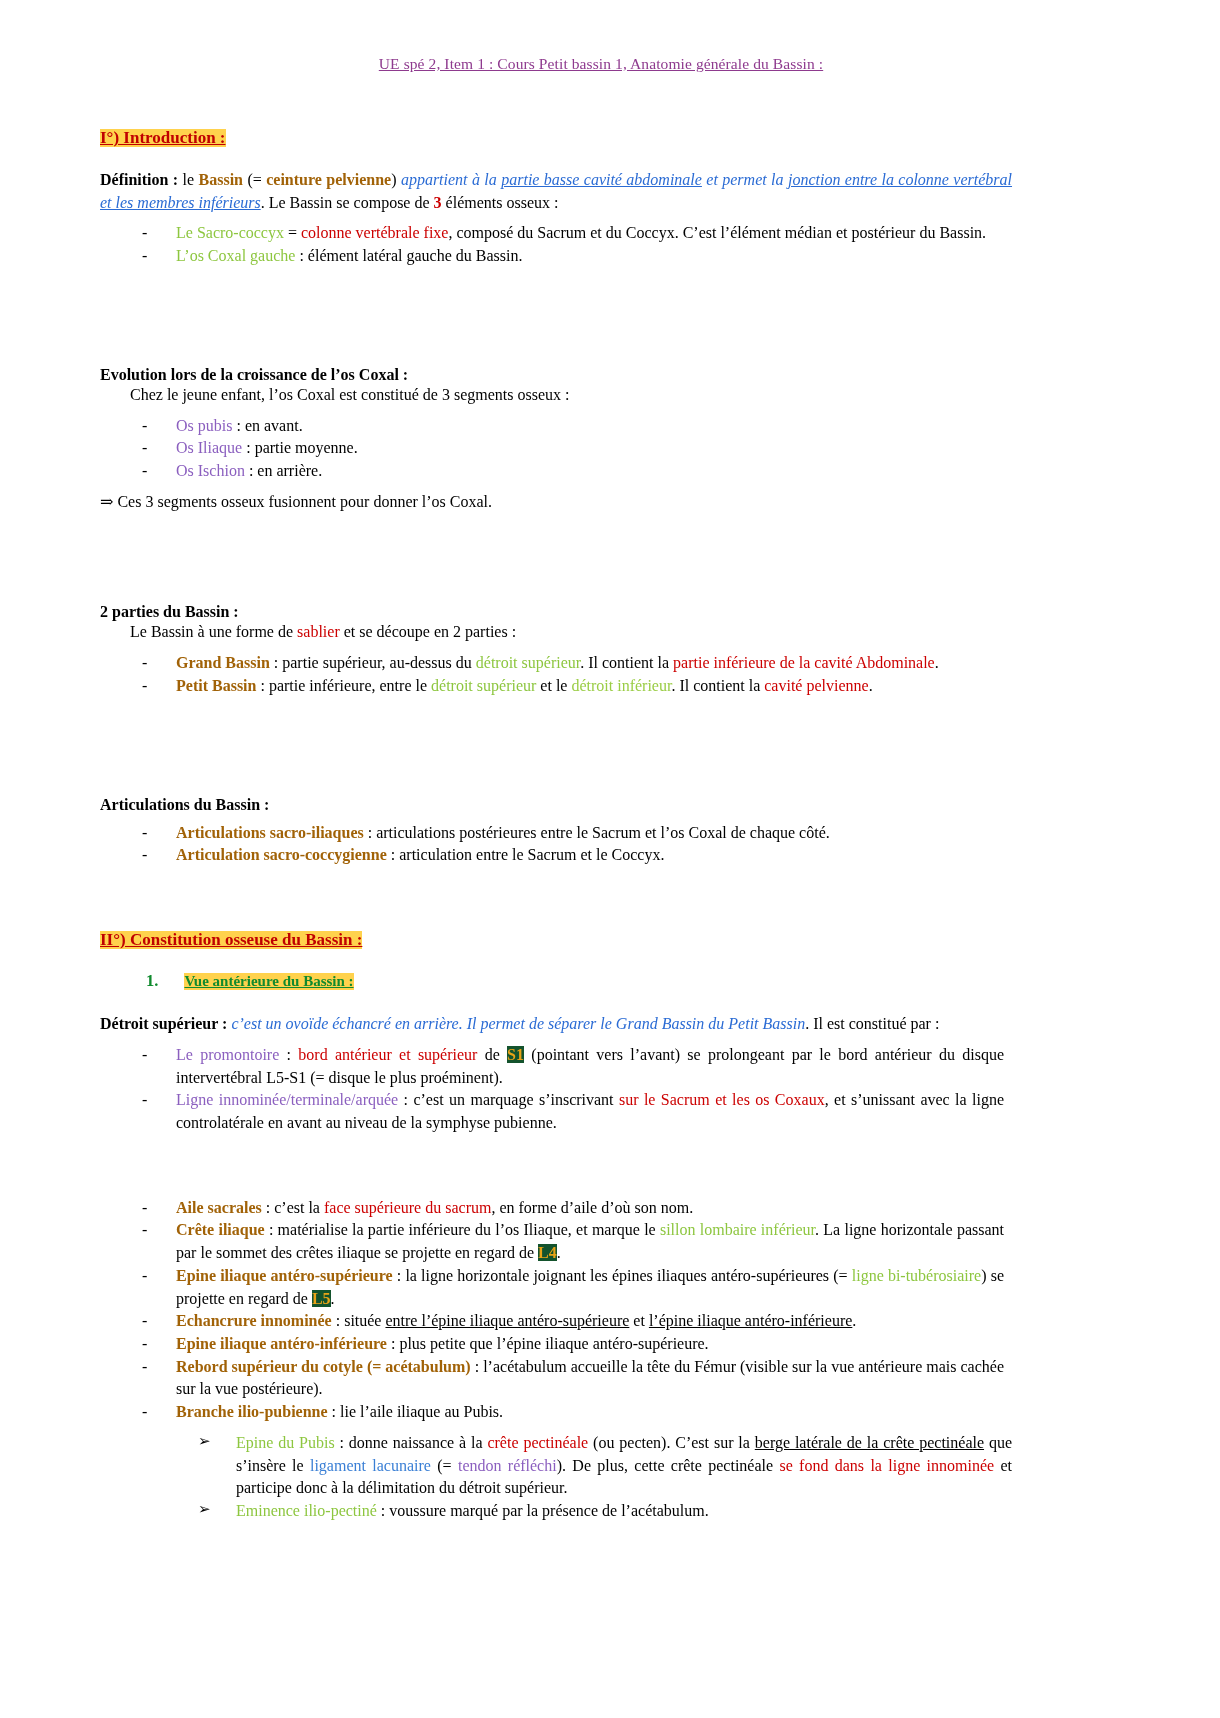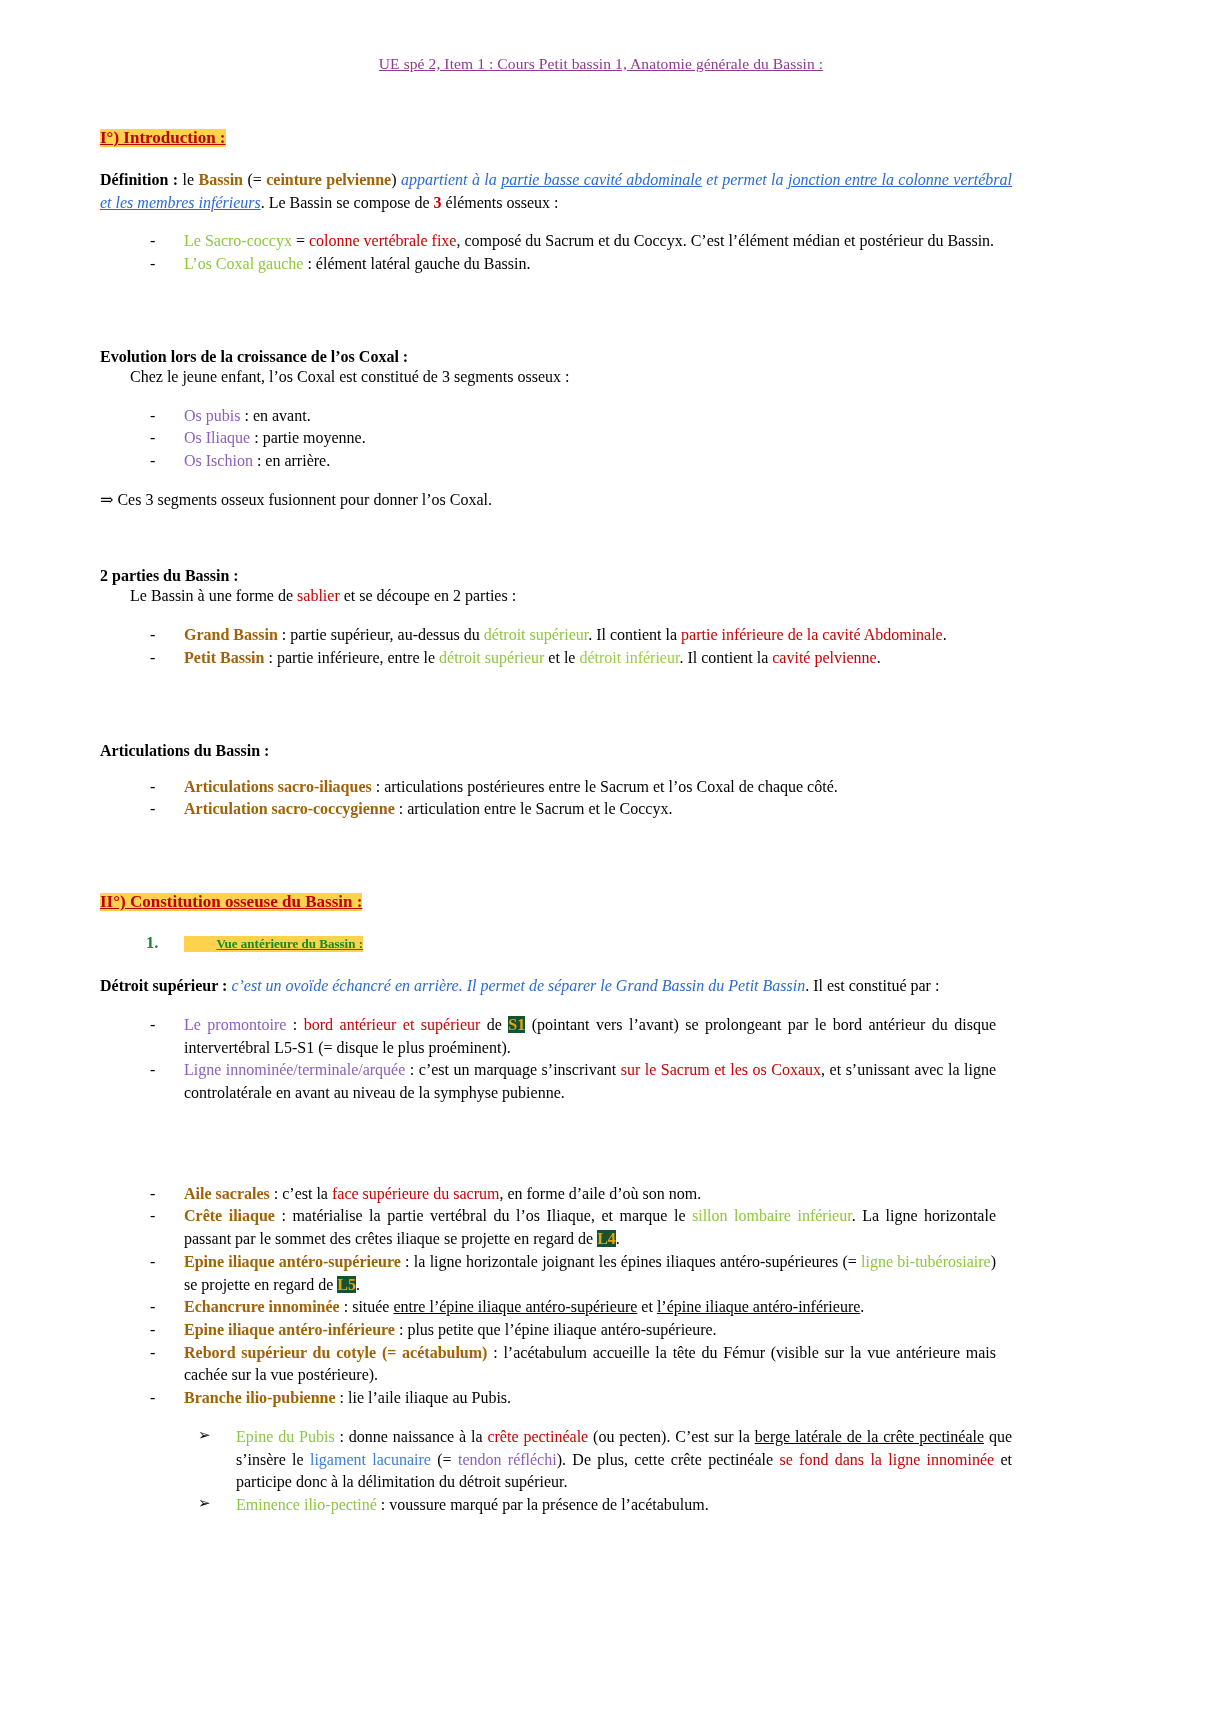--- a/index.html
+++ b/index.html
@@ -44,46 +44,46 @@
 
   .h2-num {
     color: #108a2e;
     font-weight: bold;
     font-size: 16.5px;
     display: inline-block;
   }
   .h2-text {
     color: #108a2e;
     font-weight: bold;
-    font-size: 13px;
+    font-size: 15px;
     background: #ffd24d;
     text-decoration: underline;
     display: inline-block;
-    padding-left: 32px;
   }
 
   .h3 {
     font-weight: bold;
     font-size: 16px;
     color: #000000;
+    margin-top: 34px;
   }
 
   .para {
     font-size: 16px;
     line-height: 1.42;
     text-align: justify;
     margin: 0;
   }
 
   .indent1 { margin-left: 30px; }
 
   
   ul.dash {
     list-style: none;
-    margin: 16px;
+    margin: 8px;
     padding: 0 0 0 30px;
   }
   ul.dash > li {
     position: relative;
     padding-left: 38px;
     font-size: 16px;
     line-height: 1.42;
     text-align: justify;
     margin: 0;
   }
@@ -245,21 +245,21 @@
 
   <div class="spacer-lg"></div>
   <div class="spacer-sm"></div>
 
   <div>
     <ul class="dash">
       <li>
         <span class="c-purple-b">Aile sacrales</span><span> : c’est la </span><span class="c-red">face supérieure du sacrum</span><span>, en forme d’aile d’où son nom.</span>
       </li>
       <li>
-        <span class="c-purple-b">Crête iliaque</span><span> : matérialise la partie vertébral du l’os Iliaque, et marque le </span><span class="c-green">sillon lombaire inférieur</span><span>. La ligne horizontale passant par le sommet des crêtes iliaque se projette en regard de </span><span class="c-gold">L4</span><span>.</span>
+        <span class="c-purple-b">Crête iliaque</span><span> : matérialise la partie inférieure du l’os Iliaque, et marque le </span><span class="c-green">sillon lombaire inférieur</span><span>. La ligne horizontale passant par le sommet des crêtes iliaque se projette en regard de </span><span class="c-gold">L4</span><span>.</span>
       </li>
       <li>
         <span class="c-purple-b">Epine iliaque antéro-supérieure</span><span> : la ligne horizontale joignant les épines iliaques antéro-supérieures (= </span><span class="c-green">ligne bi-tubérosiaire</span><span>) se projette en regard de </span><span class="c-gold">L5</span><span>.</span>
       </li>
       <li>
         <span class="c-purple-b">Echancrure innominée</span><span> : située </span><span class="u">entre l’épine iliaque antéro-supérieure</span><span> et </span><span class="u">l’épine iliaque antéro-inférieure</span><span>.</span>
       </li>
       <li>
         <span class="c-purple-b">Epine iliaque antéro-inférieure</span><span> : plus petite que l’épine iliaque antéro-supérieure.</span>
       </li>

